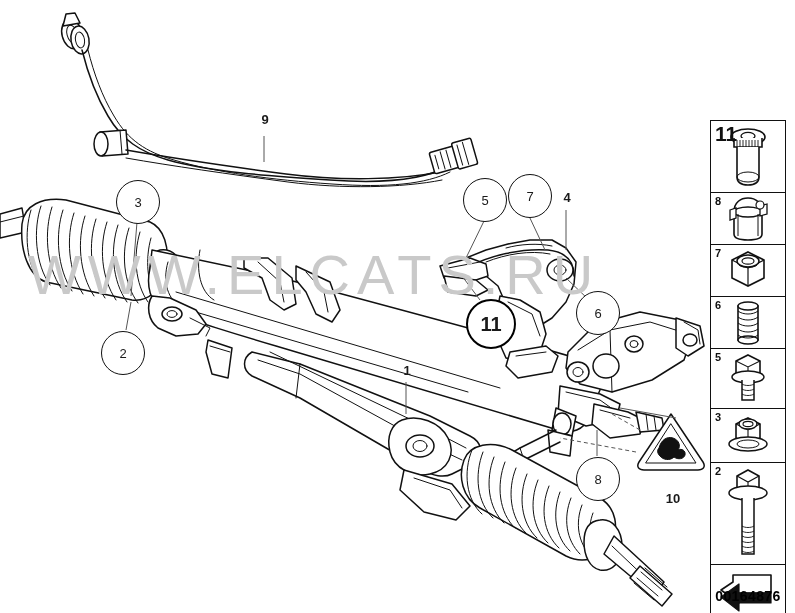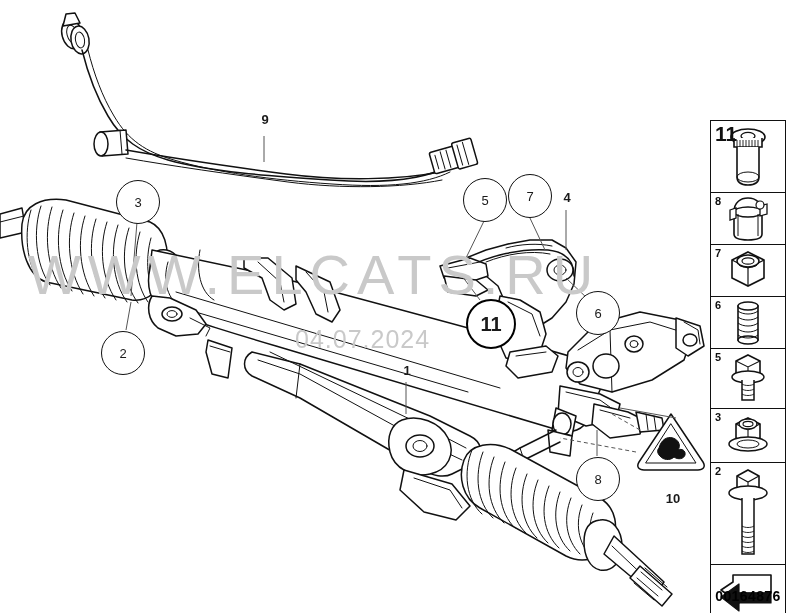--- a/index.html
+++ b/index.html
@@ -350,21 +350,20 @@
       <path class="leader" d="M484 221 L466 258"></path>
       <path class="leader" d="M529 216 L545 250"></path>
       <path class="leader" d="M566 210 L566 250"></path>
       <path class="leader" d="M589 300 L566 278"></path>
       <path class="leader" d="M597 456 L597 430"></path>
       <path class="leader" d="M480 300 L462 276"></path>
     </g>
   </svg>
 
   <div class="wm" id="wm-main">WWW.ELCATS.RU</div>
-  <div class="wm" id="wm-date">04.07.2024</div>
 
   <div class="callout plain" style="left:398px; top:361px;">1</div>
   <div class="callout circle" style="left:101px; top:331px;">2</div>
   <div class="callout circle" style="left:116px; top:180px;">3</div>
   <div class="callout plain" style="left:558px; top:188px;">4</div>
   <div class="callout circle" style="left:463px; top:178px;">5</div>
   <div class="callout circle" style="left:576px; top:291px;">6</div>
   <div class="callout circle" style="left:508px; top:174px;">7</div>
   <div class="callout circle" style="left:576px; top:457px;">8</div>
   <div class="callout plain" style="left:256px; top:110px;">9</div>

